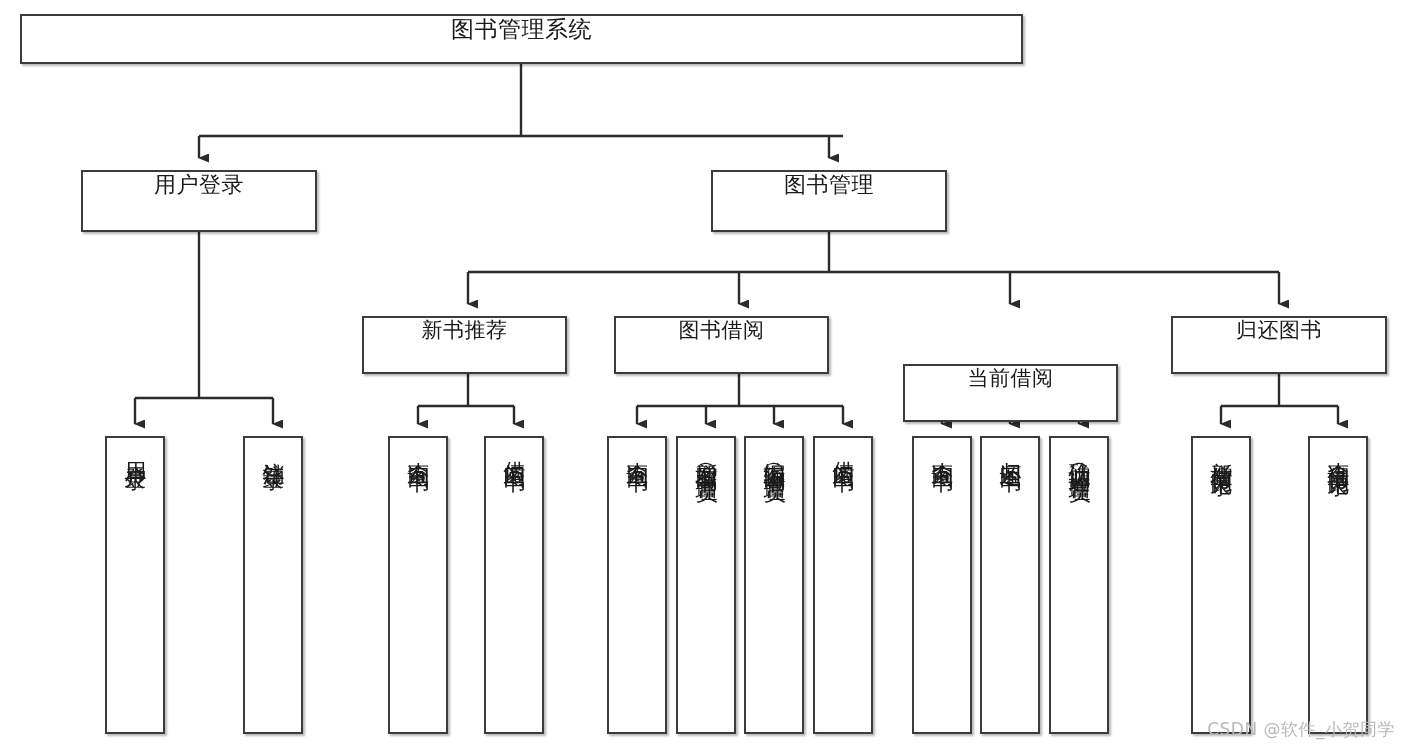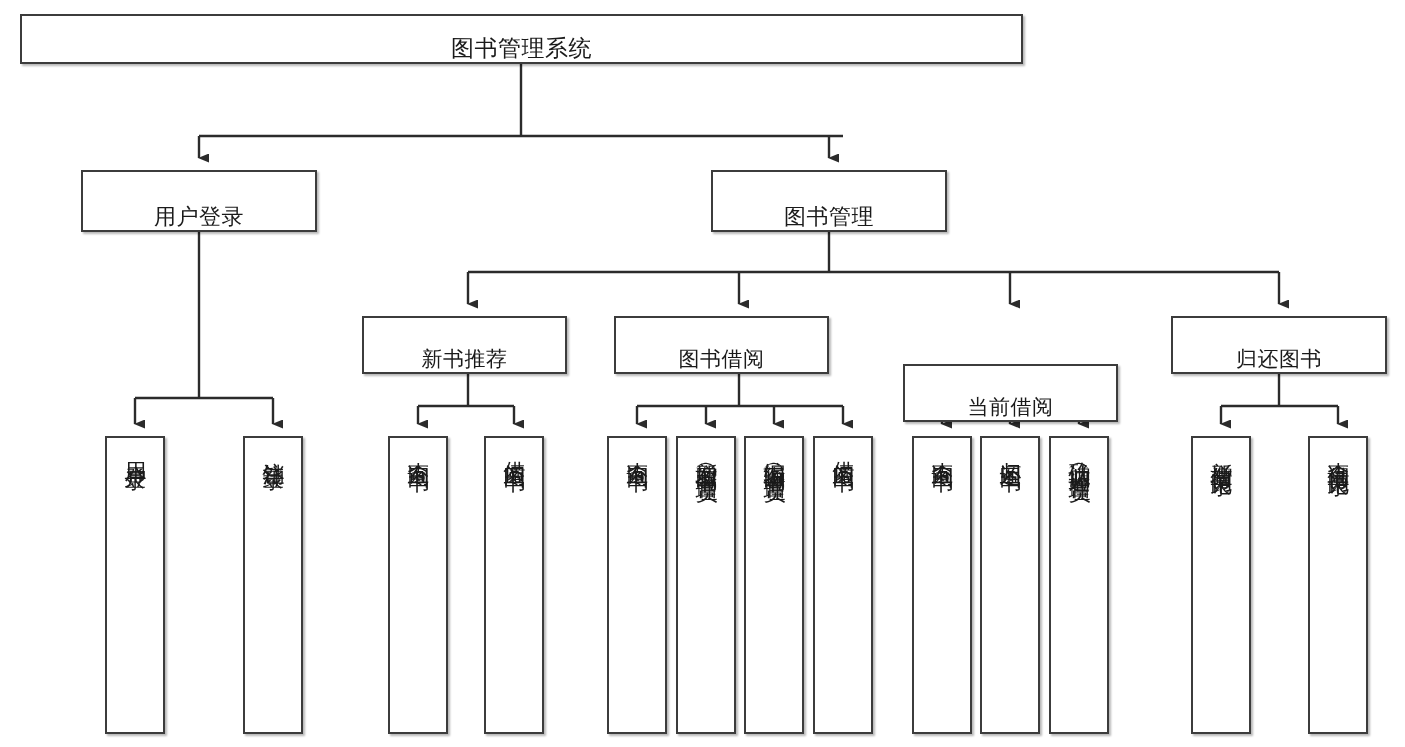--- a/index.html
+++ b/index.html
@@ -26,21 +26,21 @@
     height: 747px;
     pointer-events: none;
   }
   .node {
     position: absolute;
     box-sizing: border-box;
     background: #ffffff;
     border: 2px solid #3c3c3c;
     box-shadow: 2px 2px 2px rgba(0,0,0,0.28);
     display: flex;
-    align-items: flex-end;
+    align-items: flex-start;
     justify-content: center;
     color: #1a1a1a;
     z-index: 3;
   }
   .node-label {
     display: block;
     text-align: center;
     line-height: 1.18;
     letter-spacing: 0.5px;
     white-space: nowrap;
@@ -213,14 +213,15 @@
   </div>
 
   <div class="node level-leaf" style="left:1191px; top:436px; width:60px; height:298px;">
     <span class="node-label">新增借阅记录</span>
   </div>
 
   <div class="node level-leaf" style="left:1308px; top:436px; width:60px; height:298px;">
     <span class="node-label">查询借阅记录</span>
   </div>
 
+  <div id="watermark">CSDN @软件_小贺同学</div>
 
 </div>
 
 </body></html>

